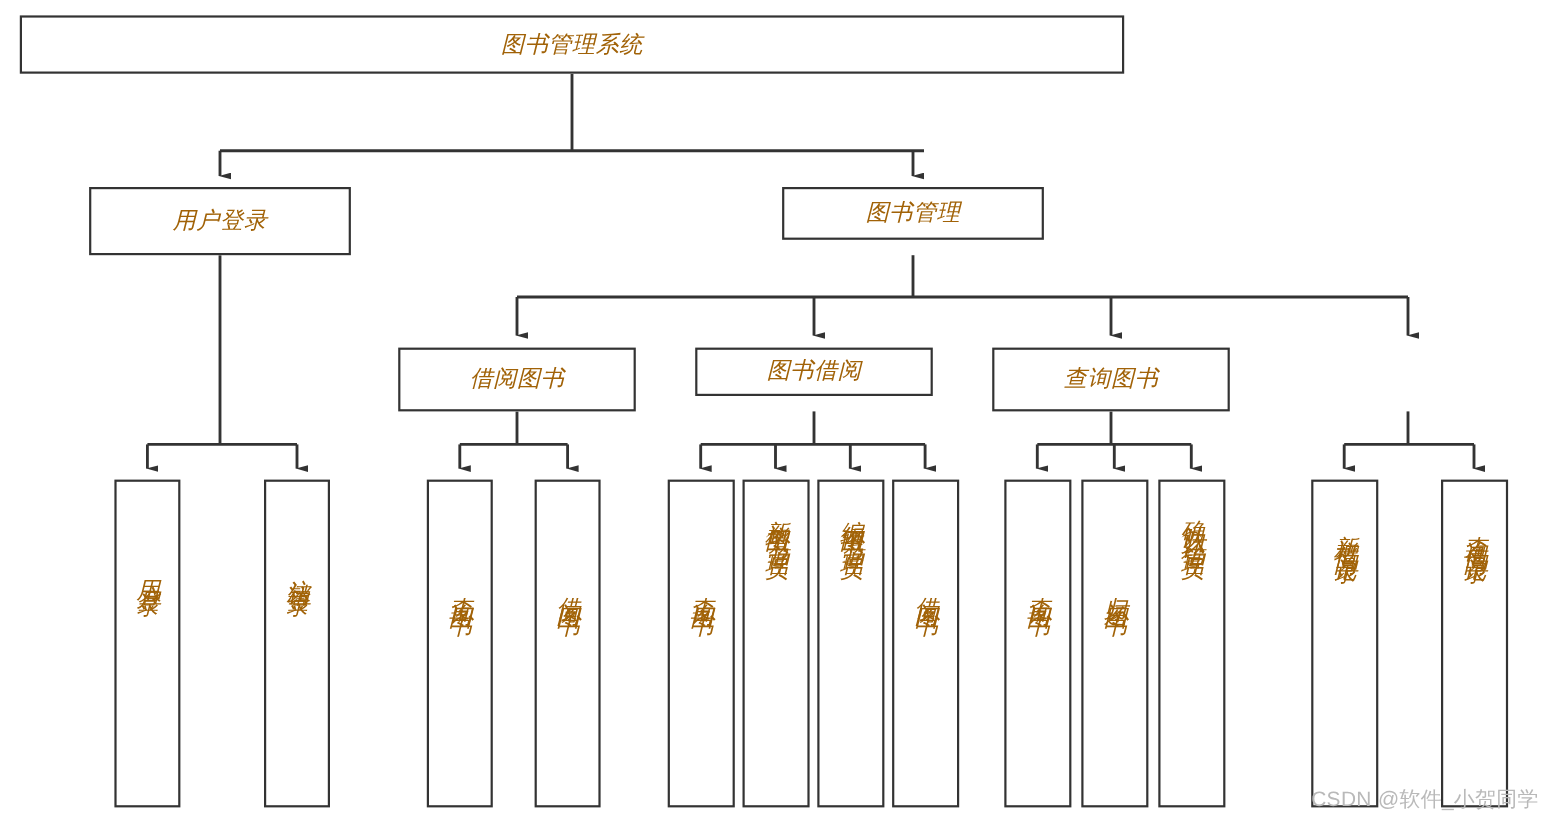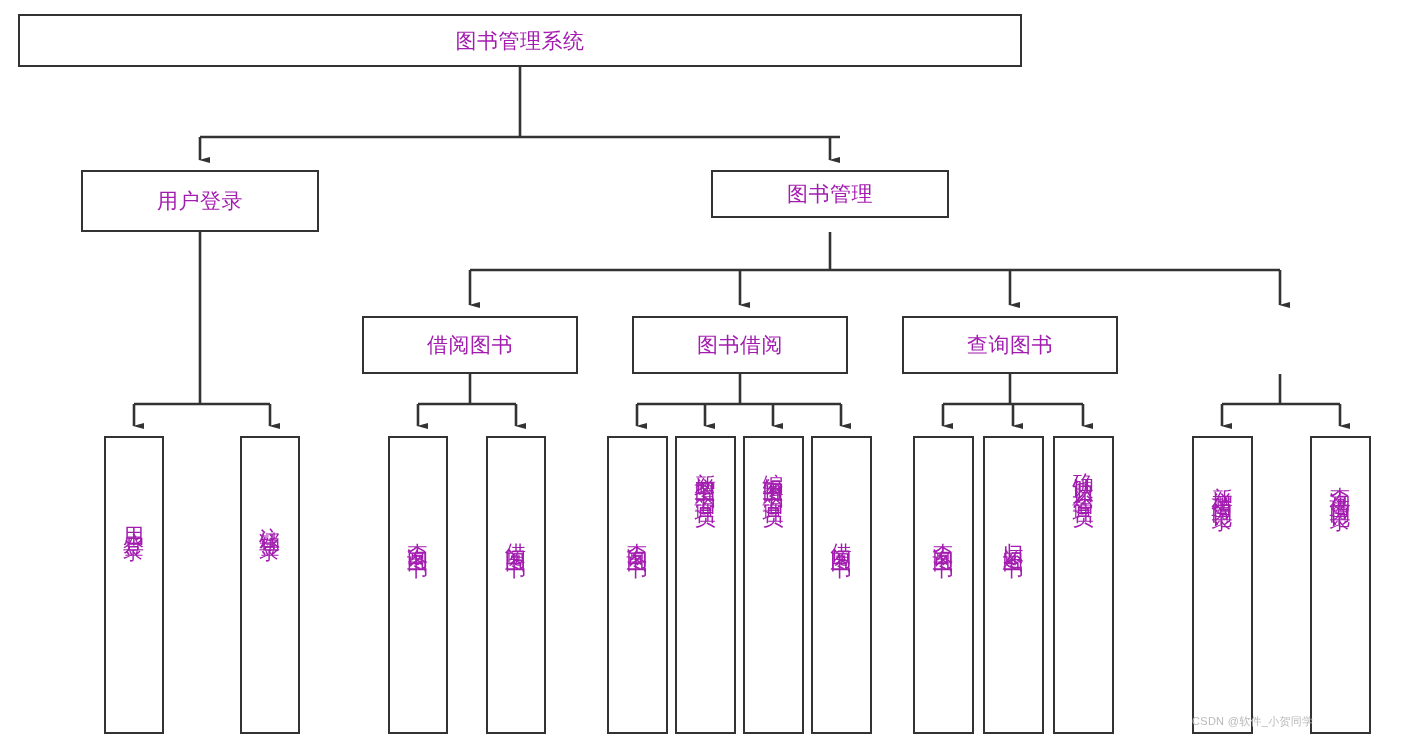--- a/index.html
+++ b/index.html
@@ -31,24 +31,25 @@
     position: absolute;
     box-sizing: border-box;
     background: #ffffff;
     border: 2px solid #333333;
     display: flex;
     align-items: center;
     justify-content: center;
     text-align: center;
   }
   .node .label {
-    color: #a21caf;
+    color: #a16207;
     line-height: 1.12;
     letter-spacing: 0.5px;
     white-space: nowrap;
+    font-style: italic;
   }
   .node.horizontal .label {
     font-size: 21px;
   }
   .node.vertical {
     align-items: flex-start;
     justify-content: center;
     padding-top: 10px;
   }
   .node.vertical .label {
@@ -68,21 +69,21 @@
   .node.vertical.hi .label {
     padding-top: 8px;
   }
   .node.vertical.hi2 .label {
     padding-top: 22px;
   }
   .watermark {
     position: absolute;
     left: 1192px;
     top: 714px;
-    font-size: 11px;
+    font-size: 19px;
     color: #b9b9b9;
     white-space: nowrap;
     letter-spacing: 0.3px;
   }
 </style>
 </head>
 <body>
 
 <div id="diagram-root">
 
@@ -143,21 +144,21 @@
   <div class="node horizontal" style="left:81px; top:170px; width:238px; height:62px;">
     <span class="label">用户登录</span>
   </div>
   <div class="node horizontal" style="left:711px; top:170px; width:238px; height:48px;">
     <span class="label">图书管理</span>
   </div>
 
   <div class="node horizontal" style="left:362px; top:316px; width:216px; height:58px;">
     <span class="label">借阅图书</span>
   </div>
-  <div class="node horizontal" style="left:632px; top:316px; width:216px; height:58px;">
+  <div class="node horizontal" style="left:632px; top:316px; width:216px; height:44px;">
     <span class="label">图书借阅</span>
   </div>
   <div class="node horizontal" style="left:902px; top:316px; width:216px; height:58px;">
     <span class="label">查询图书</span>
   </div>
 
   <div class="node vertical mid" style="left:104px; top:436px; width:60px; height:298px;">
     <span class="label">用户登录</span>
   </div>
   <div class="node vertical mid" style="left:240px; top:436px; width:60px; height:298px;">

